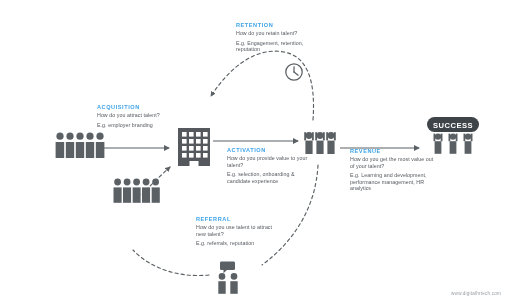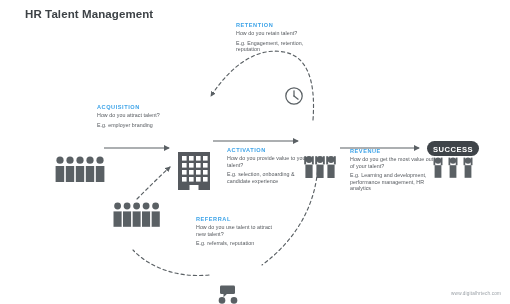--- a/index.html
+++ b/index.html
@@ -36,36 +36,35 @@
   #step-revenue    {left:350px;top:148px;width:84px;}
   #step-referral   {left:196px;top:216px;width:78px;}
 
   
   .watermark{
     position:absolute;right:9px;bottom:8px;
     font-size:4.6px;color:#9aa0a6;letter-spacing:.2px;
   }
 
   
-  .icon{position:absolute;margin-top:24px;}
+  .icon{position:absolute;}
   #icon-candidates-left {left:54px; top:131px;}
   #icon-company-building{left:176px;top:126px;}
   #icon-employees-center{left:303px;top:126px;}
   #icon-success-team    {left:424px;top:116px;}
   #icon-candidates-lower{left:112px;top:177px;}
   #icon-referral-pair   {left:213px;top:261px;}
   #icon-clock           {left:284px;top:62px;}
 </style>
 </head>
 <body>
 
 <div id="canvas">
 
   <div class="title">
-    <div>HR Talent Management</div>
   </div>
 
   <svg class="layer-svg" viewBox="0 0 510 304" xmlns="http://www.w3.org/2000/svg">
     <defs>
       <marker id="arrowSolid" viewBox="0 0 10 10" refX="8.5" refY="5" markerWidth="5.2" markerHeight="5.2" orient="auto-start-reverse">
         <path d="M 0 0 L 10 5 L 0 10 z" fill="#5a6064"></path>
       </marker>
       <marker id="arrowDash" viewBox="0 0 10 10" refX="8.5" refY="5" markerWidth="4.6" markerHeight="4.6" orient="auto-start-reverse">
         <path d="M 0 0 L 10 5 L 0 10 z" fill="#5a6064"></path>
       </marker>

